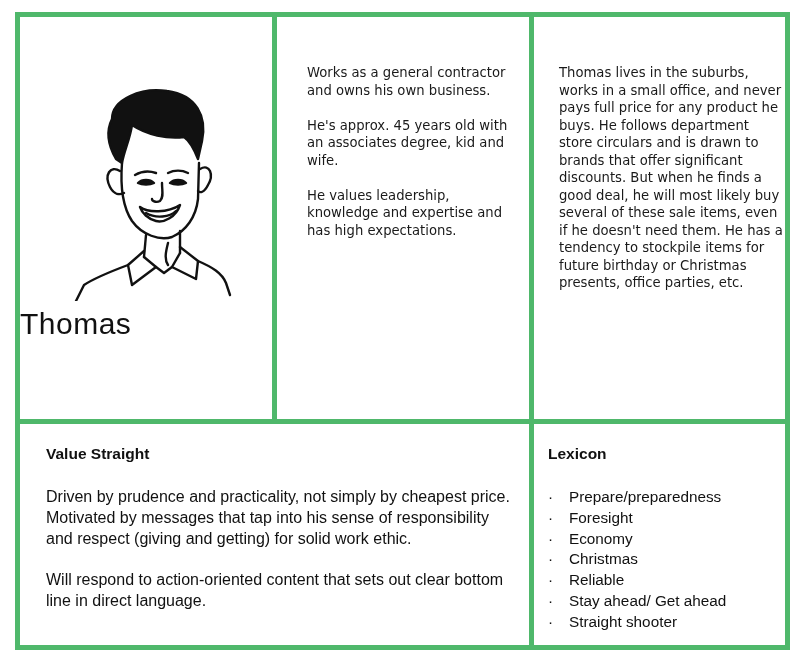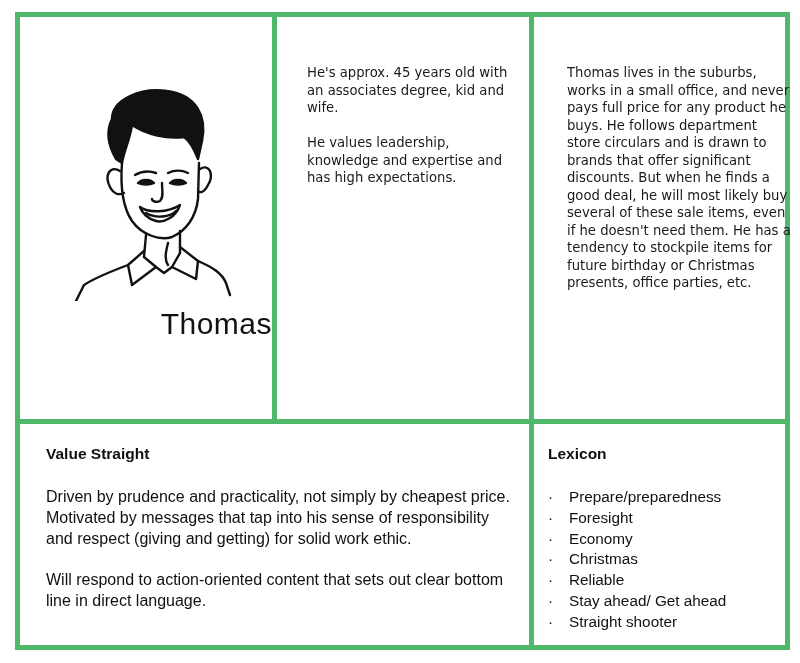--- a/index.html
+++ b/index.html
@@ -6,26 +6,26 @@
     body { width: 800px; height: 663px; position: relative; overflow: hidden;
            font-family: "DejaVu Sans", "Liberation Sans", sans-serif; color: #1a1a1a; }
     .card { position: absolute; box-sizing: border-box; border: 5px solid #4fb86b; background: #fff; }
     #c-photo  { left: 15px;  top: 12px;  width: 262px; height: 412px; }
     #c-bio    { left: 272px; top: 12px;  width: 262px; height: 412px; }
     #c-story  { left: 529px; top: 12px;  width: 261px; height: 412px; }
     #c-value  { left: 15px;  top: 419px; width: 519px; height: 231px; }
     #c-lex    { left: 529px; top: 419px; width: 261px; height: 231px; }
 
     .avatar { position: absolute; left: 52px; top: 62px; width: 160px; height: 222px; }
-    .name { position: absolute; left: 0; width: 100%; top: 290px; text-align: right;
+    .name { position: absolute; left: 0; width: 100%; top: 290px; text-align: left;
             font-family: "Liberation Sans", sans-serif; font-size: 30px; letter-spacing: 0.5px; color: #111; }
 
     .para-block { position: absolute; font-size: 13.2px; line-height: 17.5px; color: #1a1a1a; }
     #c-bio .para-block { left: 30px; top: 47px; width: 210px; }
-    #c-story .para-block { left: 25px; top: 47px; width: 225px; margin-left: 8px; }
+    #c-story .para-block { left: 25px; top: 47px; width: 225px; }
     .para-block p { margin: 0 0 17.5px 0; }
 
     .sec-title { position: absolute; font-family: "Liberation Sans", sans-serif; font-weight: bold;
                  font-size: 15.5px; color: #111; }
     #c-value .sec-title { left: 26px; top: 21px; }
     #c-lex .sec-title { left: 14px; top: 21px; }
 
     .value-body { position: absolute; left: 26px; top: 63px; width: 470px;
                   font-family: "Liberation Sans", sans-serif; font-size: 16px; line-height: 20.8px; color: #111; }
     .value-body p { margin: 0 0 20.8px 0; }
@@ -68,20 +68,21 @@
     <path d="M84 188 L92 194 L100 188"></path>
 
     <path d="M56 186 C40 192 24 198 12 206 L4 222"></path>
     <path d="M126 182 C140 188 150 194 154 204 L158 216"></path>
   </svg>
   <div class="name">Thomas</div>
 </div>
 
 <div class="card" id="c-bio">
   <div class="para-block">
+    <p>Works as a general contractor and owns his own business.</p>
     <p>He's approx. 45 years old with an associates degree, kid and wife.</p>
     <p>He values leadership, knowledge and expertise and has high expectations.</p>
   </div>
 </div>
 
 <div class="card" id="c-story">
   <div class="para-block">
     <p>Thomas lives in the suburbs, works in a small office, and never pays full price for any product he buys. He follows department store circulars and is drawn to brands that offer significant discounts. But when he finds a good deal, he will most likely buy several of these sale items, even if he doesn't need them. He has a tendency to stockpile items for future birthday or Christmas presents, office parties, etc.</p>
   </div>
 </div>

